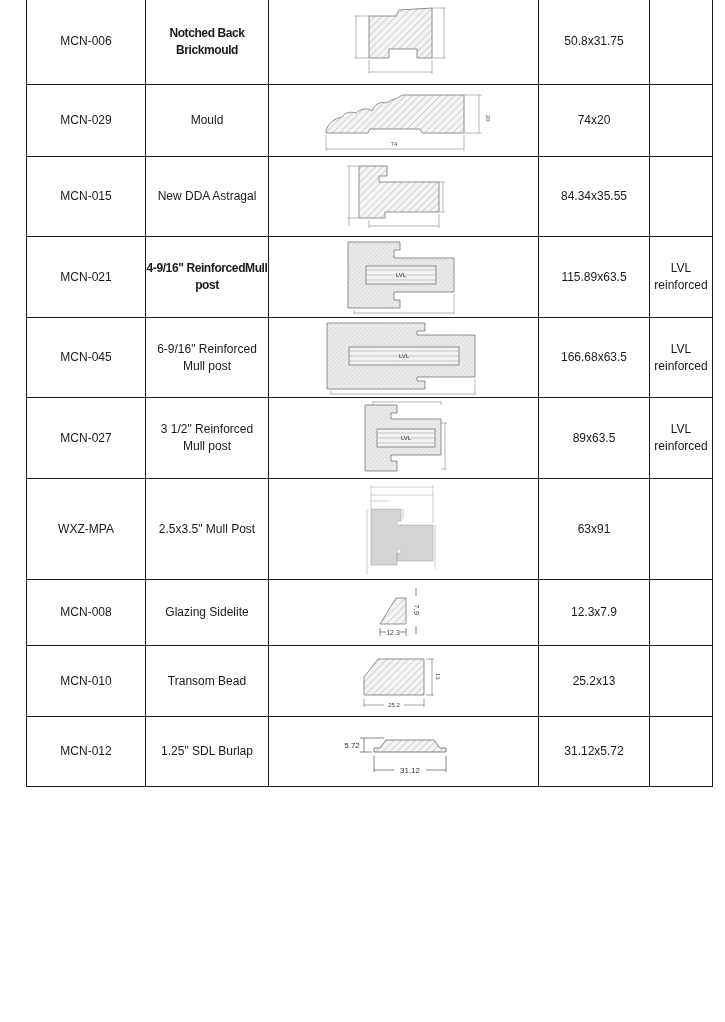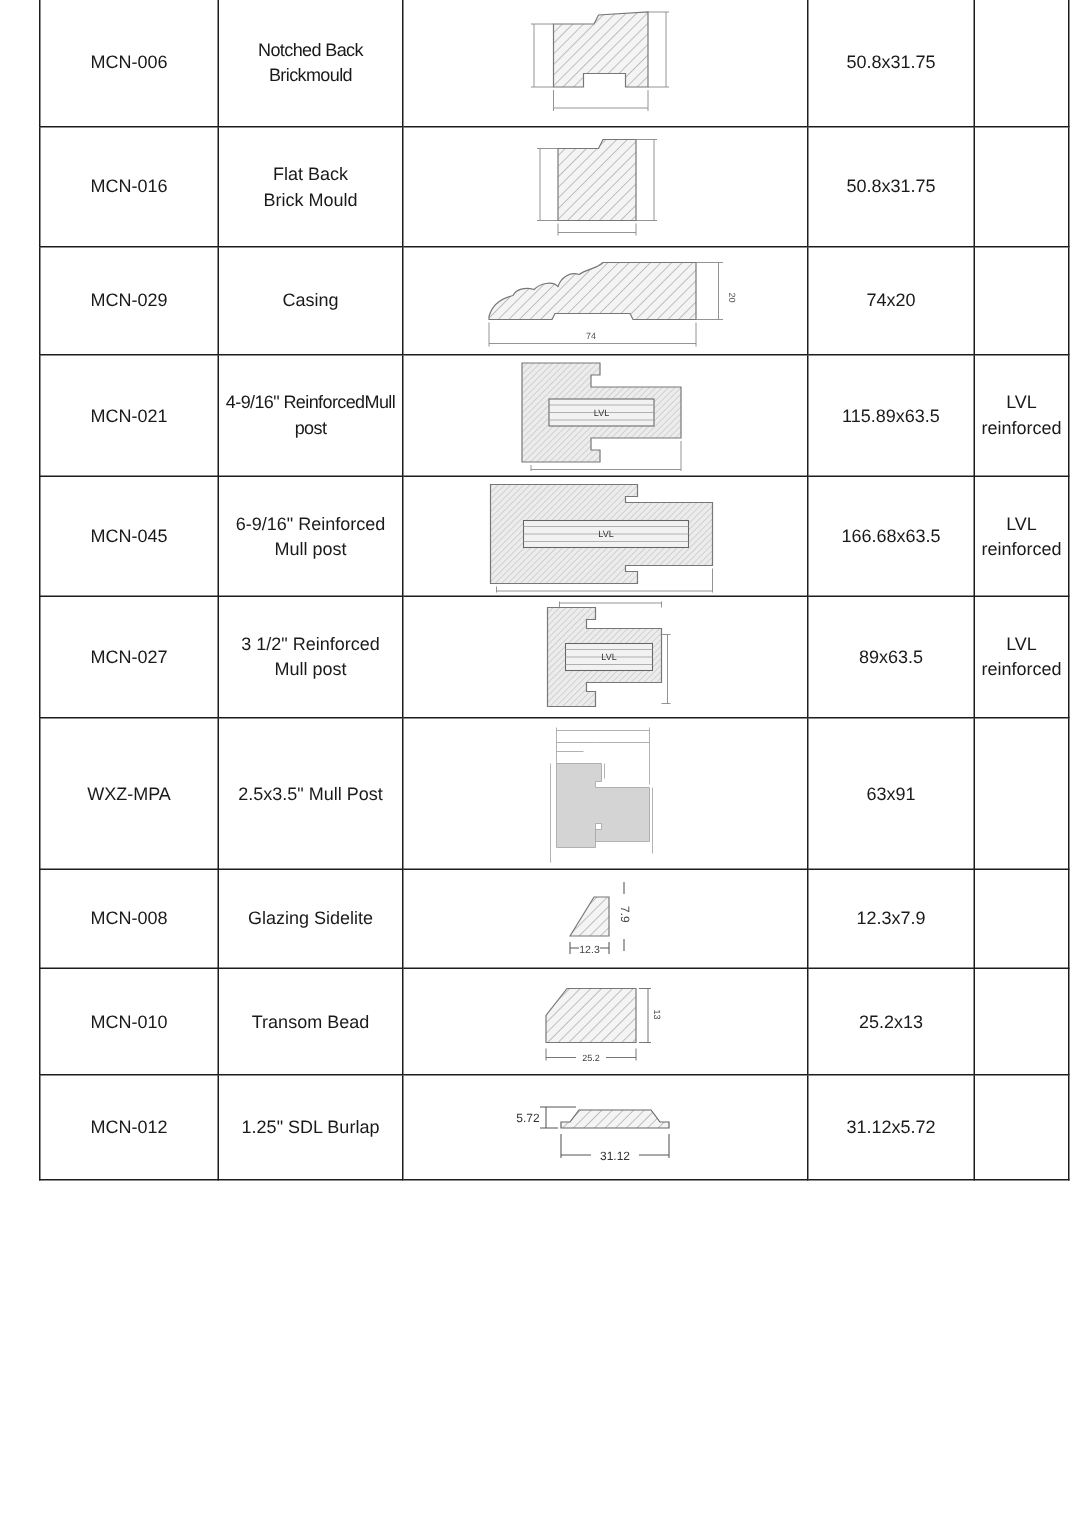--- a/index.html
+++ b/index.html
@@ -4,21 +4,21 @@
 <style>
   html, body { margin: 0; padding: 0; background: #ffffff; }
   body { width: 725px; height: 1022px; overflow: hidden; position: relative; font-family: "Liberation Sans", "DejaVu Sans", sans-serif; color: #1a1a1a; }
   .tbl { position: absolute; left: 26px; top: -2px; width: 686px; border-collapse: collapse; table-layout: fixed; }
   .tbl td { border: 1.6px solid #1c1c1c; padding: 0; text-align: center; vertical-align: middle; font-size: 12px; line-height: 17px; }
   .c-code { width: 118px; }
   .c-name { width: 122px; }
   .c-draw { width: 269px; }
   .c-size { width: 110px; }
   .c-note { width: 62px; }
-  .tiny { font-size: 8.5px; letter-spacing: -0.4px; }
+  .tiny { font-size: 8.5px; letter-spacing: -0.4px; font-weight: bold; }
   .draw { display: block; margin: 0 auto; }
   .note { font-size: 12px; line-height: 17px; }
 </style>
 </head>
 <body>
 
 <svg width="0" height="0" style="position:absolute">
   <defs>
     <pattern id="hatch" patternUnits="userSpaceOnUse" width="5" height="5" patternTransform="rotate(45)">
       <rect width="5" height="5" fill="#f4f4f4"></rect>
@@ -40,48 +40,48 @@
     <td class="c-draw">
       <svg class="draw" width="120" height="75" viewBox="0 0 120 75">
         <path d="M25 12 L52 12 L55 6 L88 4 L88 54 L73 54 L73 45 L45 45 L45 54 L25 54 Z" fill="url(#hatch)" stroke="#777" stroke-width="0.8"></path>
         <path d="M25 12 L10 12 M25 54 L10 54 M12 12 L12 54 M88 4 L102 4 M88 54 L102 54 M100 4 L100 54 M25 56 L25 70 M88 56 L88 70 M25 68 L88 68" stroke="#888" stroke-width="0.6" fill="none"></path>
       </svg>
     </td>
     <td class="c-size">50.8x31.75</td>
     <td class="c-note"></td>
   </tr>
 
-  <tr style="height:80px">
-    <td>MCN-016</td>
-    <td><span>Flat Back</span><br><span>Brick Mould</span></td>
-    <td>
-      <svg class="draw" width="120" height="72" viewBox="0 0 120 72">
-        <path d="M28 10 L55 10 L58 4 L80 4 L80 58 L28 58 Z" fill="url(#hatch)" stroke="#777" stroke-width="0.8"></path>
-        <path d="M28 10 L14 10 M28 58 L14 58 M16 10 L16 58 M80 4 L94 4 M80 58 L94 58 M92 4 L92 58 M28 60 L28 68 M80 60 L80 68 M28 66 L80 66" stroke="#888" stroke-width="0.6" fill="none"></path>
-      </svg>
-    </td>
-    <td>50.8x31.75</td>
-    <td></td>
-  </tr>
 
   <tr style="height:72px">
     <td>MCN-029</td>
-    <td>Casing</td>
+    <td>Mould</td>
     <td>
       <svg class="draw" width="180" height="68" viewBox="0 0 180 68">
         <path d="M12 44 C14 36 20 32 28 30 C30 26 36 24 42 26 C46 22 54 20 58 24 C60 18 66 14 72 16 C78 12 84 12 88 8 L150 8 L150 46 L108 46 L106 42 L56 42 L54 46 L12 46 Z" fill="url(#hatch)" stroke="#777" stroke-width="0.8"></path>
         <path d="M150 8 L168 8 M150 46 L168 46 M165 8 L165 46 M12 48 L12 64 M150 48 L150 64 M12 62 L150 62" stroke="#888" stroke-width="0.6" fill="none"></path>
         <text x="80" y="59" font-size="6" fill="#555" text-anchor="middle">74</text>
         <text x="172" y="28" font-size="6" fill="#555" transform="rotate(90 172 28)">20</text>
       </svg>
     </td>
     <td>74x20</td>
     <td></td>
   </tr>
 
+  <tr style="height:80px">
+    <td>MCN-015</td>
+    <td>New DDA Astragal</td>
+    <td>
+      <svg class="draw" width="130" height="74" viewBox="0 0 130 74">
+        <path d="M20 6 L48 6 L48 16 L40 16 L40 22 L100 22 L100 52 L46 52 L46 58 L20 58 Z" fill="url(#hatch)" stroke="#777" stroke-width="0.8"></path>
+        <path d="M20 6 L8 6 M20 58 L8 58 M10 6 L10 66 M100 22 L106 22 M100 52 L106 52 M104 22 L104 52 M30 60 L30 68 M100 54 L100 68 M30 66 L100 66" stroke="#888" stroke-width="0.6" fill="none"></path>
+      </svg>
+    </td>
+    <td>84.34x35.55</td>
+    <td></td>
+  </tr>
 
   <tr style="height:81px">
     <td>MCN-021</td>
     <td class="tiny">4-9/16" ReinforcedMull post</td>
     <td>
       <svg class="draw" width="140" height="78" viewBox="0 0 140 78">
         <path d="M14 4 L66 4 L66 12 L60 12 L60 20 L120 20 L120 54 L60 54 L60 62 L66 62 L66 70 L14 70 Z" fill="url(#hatchfine)" stroke="#777" stroke-width="0.8"></path>
         <rect x="32" y="28" width="70" height="18" fill="#f2f2f2" stroke="#666" stroke-width="0.7"></rect>
         <path d="M32 32 L102 32 M32 37 L102 37 M32 42 L102 42" stroke="#999" stroke-width="0.5"></path>
         <text x="67" y="39" font-size="6" fill="#333" text-anchor="middle">LVL</text>

